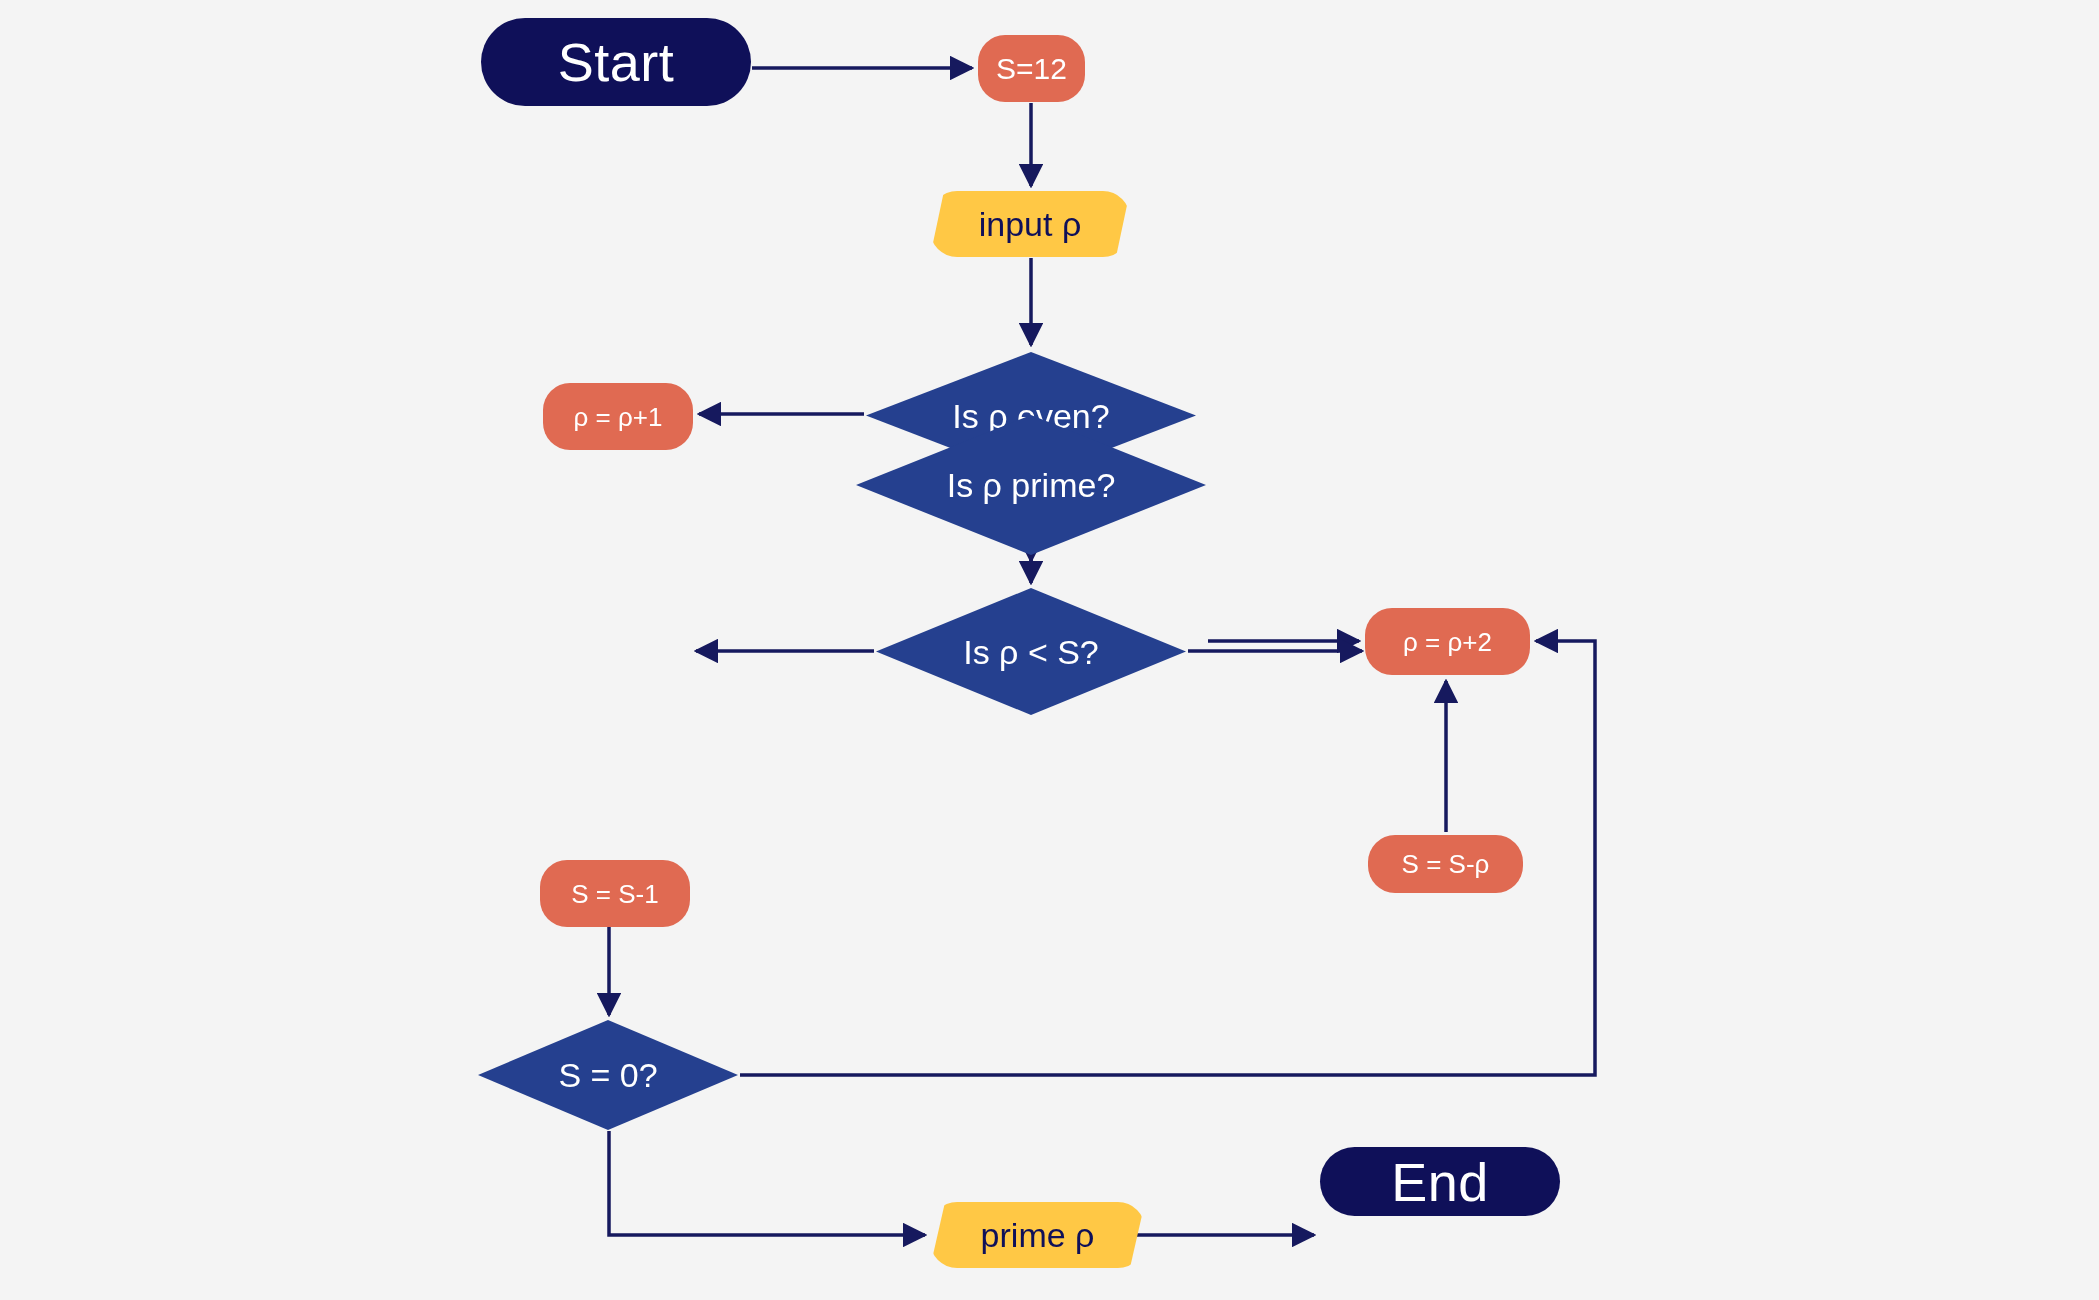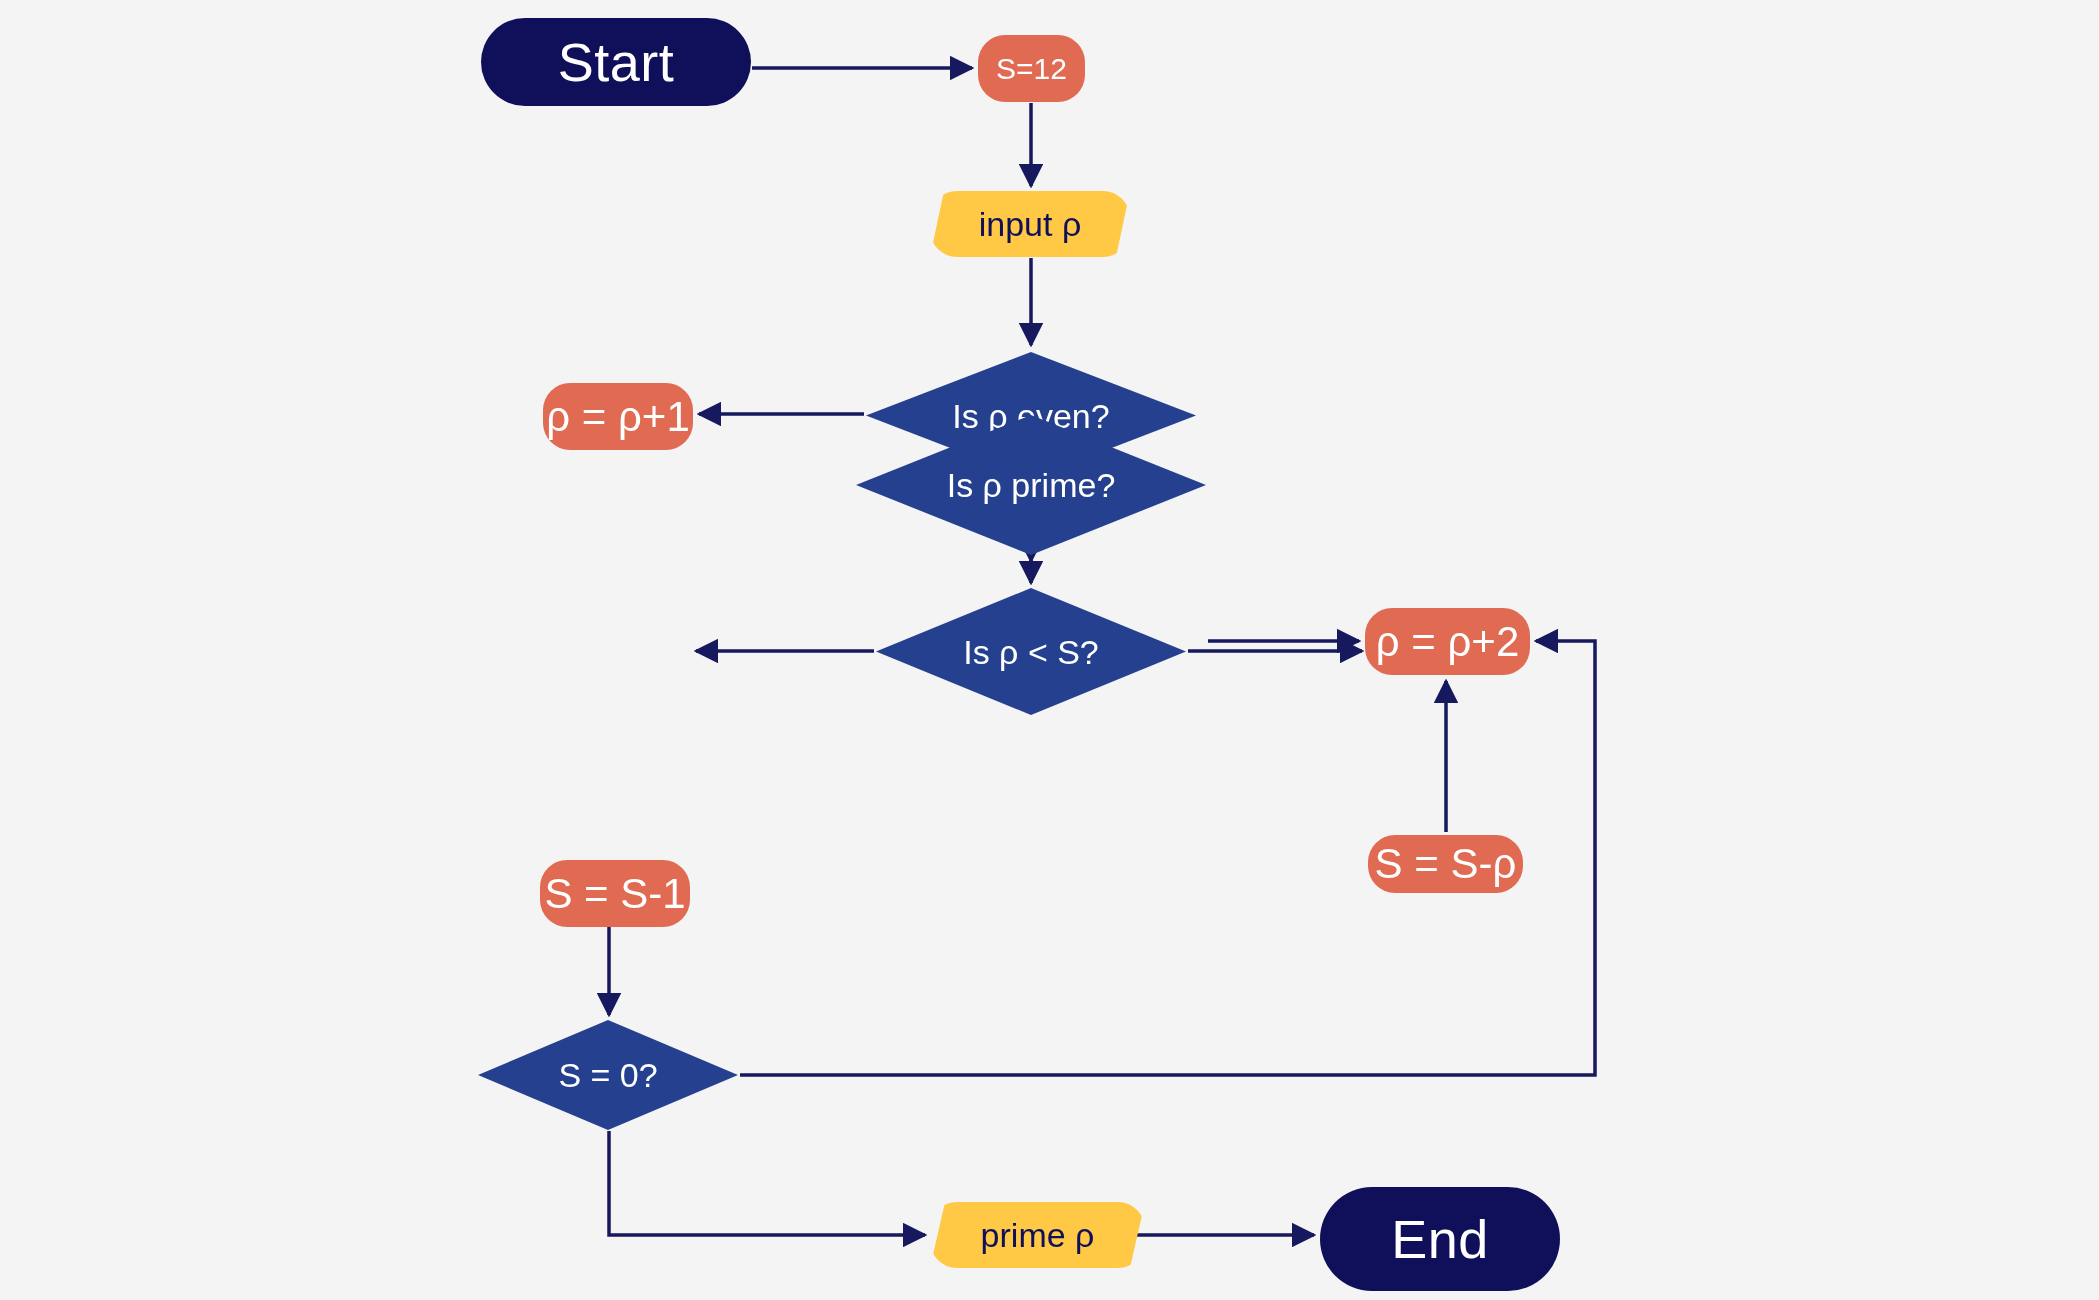--- a/index.html
+++ b/index.html
@@ -43,21 +43,21 @@
     color: #ffffff;
     border-radius: 999px;
     font-size: 54px;
     font-weight: 400;
     letter-spacing: 0.5px;
   }
   
   .process {
     background: #e06a52;
     color: #ffffff;
-    font-size: 42px;
+    font-size: 26px;
     font-weight: 500;
   }
   .process.small {
     font-size: 30px;
   }
   
   .decision {
     background: #25408f;
     color: #ffffff;
     font-size: 34px;
@@ -133,15 +133,15 @@
   <div class="node decision" style="left:876px; top:588px; width:310px; height:127px;">Is ρ &lt; S?</div>
 
   <div class="node process" style="left:540px; top:860px; width:150px; height:67px;">S = S-1</div>
 
   <div class="node process" style="left:1368px; top:835px; width:155px; height:58px;">S = S-ρ</div>
 
   <div class="node decision" style="left:478px; top:1020px; width:260px; height:110px;text-align:center;">S = 0?</div>
 
   <div class="node io" style="left:930px; top:1202px; width:215px; height:66px;">prime ρ</div>
 
-  <div class="node terminator" style="left:1320px; top:1187px; width:240px; height:104px;">End</div>
+  <div class="node terminator" style="left:1320px; top:1147px; width:240px; height:69px;">End</div>
 
 </div>
 
 </body></html>

